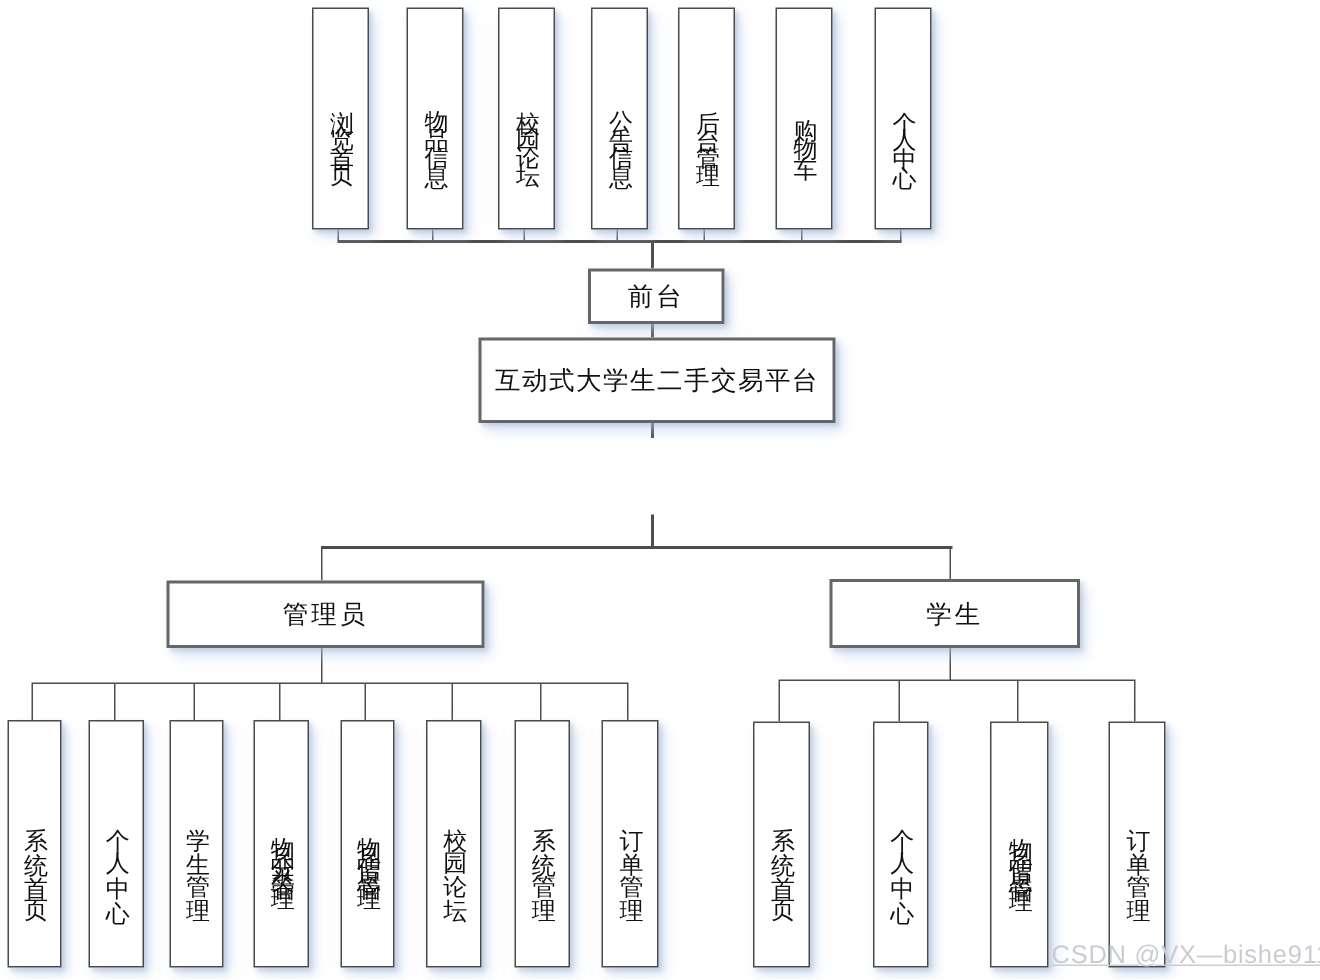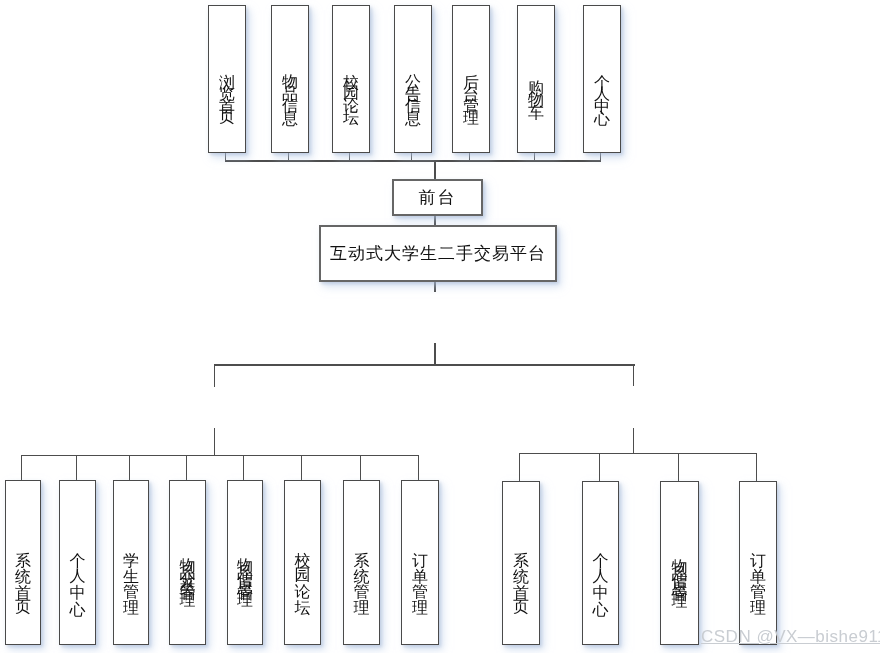--- a/index.html
+++ b/index.html
@@ -93,20 +93,26 @@
     <span class="vtext sp-md">个人中心</span>
   </div>
 
   <div class="node hbox" style="left:392px;top:179px;width:87px;height:33px">
     <span class="hlabel">前台</span>
   </div>
   <div class="node hbox" style="left:319px;top:225px;width:234px;height:53px">
     <span class="hlabel-long">互动式大学生二手交易平台</span>
   </div>
 
+  <div class="node hbox" style="left:111px;top:387px;width:208px;height:41px">
+    <span class="hlabel">管理员</span>
+  </div>
+  <div class="node hbox" style="left:553px;top:386px;width:163px;height:42px">
+    <span class="hlabel">学生</span>
+  </div>
 
   <div class="node vbox" style="left:5px;top:480px;width:34px;height:163px">
     <span class="vtext sp-lg">系统首页</span>
   </div>
   <div class="node vbox" style="left:59px;top:480px;width:35px;height:163px">
     <span class="vtext sp-lg">个人中心</span>
   </div>
   <div class="node vbox" style="left:113px;top:480px;width:34px;height:163px">
     <span class="vtext sp-lg">学生管理</span>
   </div>

